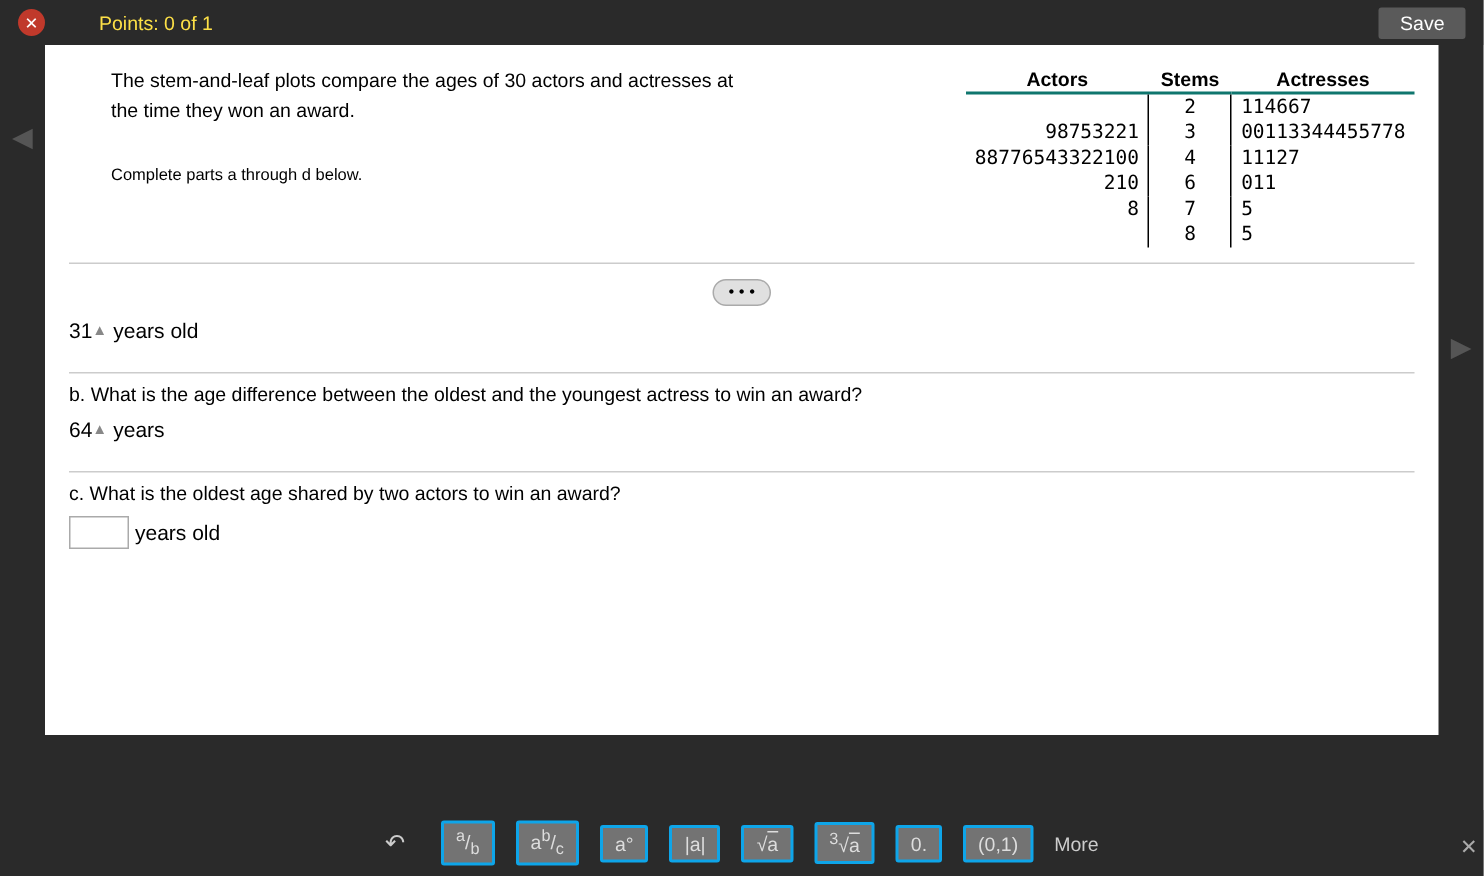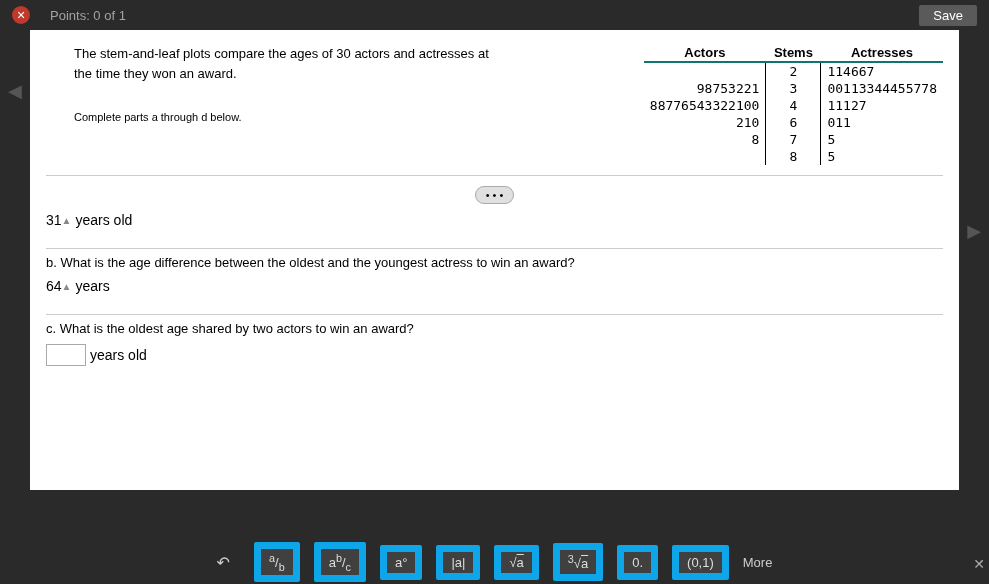--- a/index.html
+++ b/index.html
@@ -27,24 +27,24 @@
       background: #5a5a5a;
       color: #fff;
       border: none;
       padding: 3px 14px;
       font-size: 13px;
       cursor: pointer;
       border-radius: 2px;
     }
 
     .points-label {
-      color: #a3a3a3;
+      color: #fde047;
       font-size: 13px;
       margin-right: auto;
-      margin-left: 14px;
+      margin-left: 30px;
     }
 
     .close-circle {
       width: 18px;
       height: 18px;
       background: #c0392b;
       border-radius: 50%;
       display: inline-flex;
       align-items: center;
       justify-content: center;
@@ -188,22 +188,22 @@
       padding: 6px 10px;
       gap: 14px;
       height: 44px;
       position: absolute;
       bottom: 0;
       left: 0;
       right: 0;
     }
 
     .toolbar-btn {
-      background: #404040;
-      border: 7px solid #0ea5e9;
+      background: #737373;
+      border: 2px solid #0ea5e9;
       color: #ddd;
       padding: 3px 8px;
       cursor: pointer;
       font-size: 13px;
       border-radius: 2px;
       min-width: 28px;
       text-align: center;
     }
 
     .toolbar-more {

